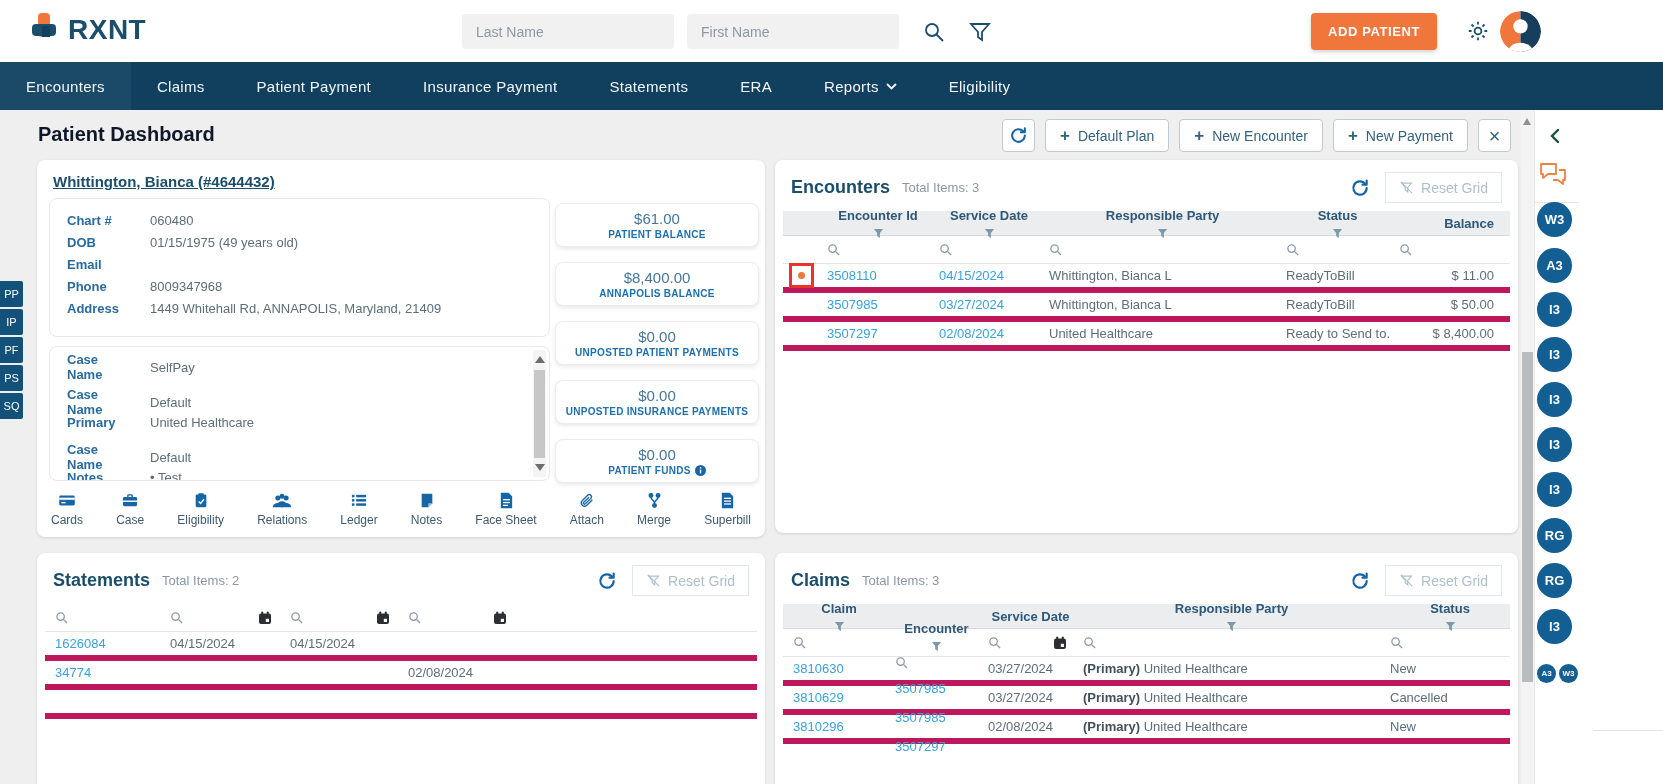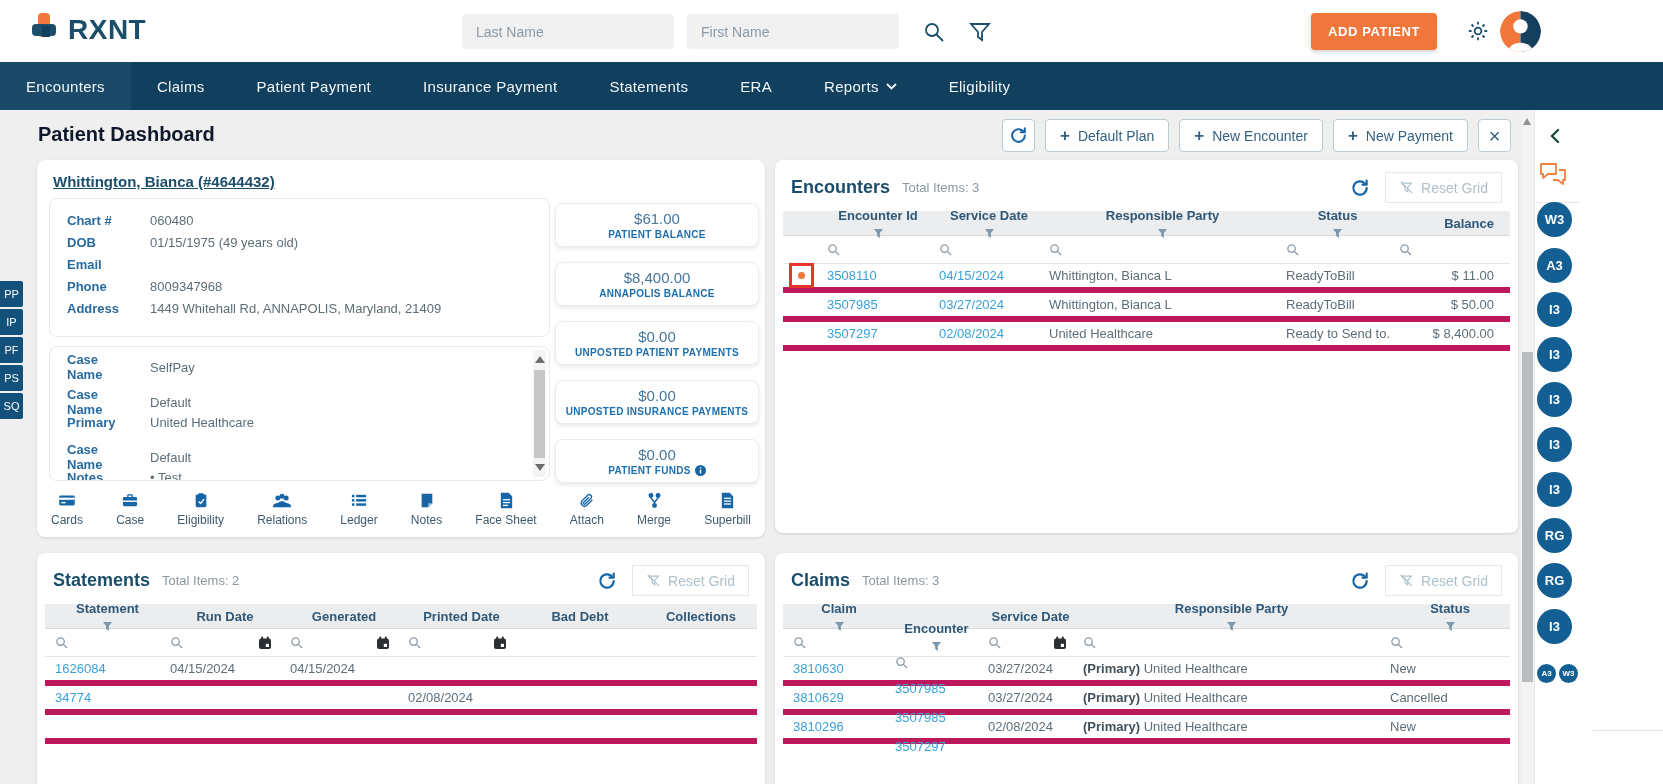--- a/index.html
+++ b/index.html
@@ -562,35 +562,20 @@
         <span>
             <svg width="15" height="15" viewBox="0 0 24 24" fill="none" stroke="#aec0cb" stroke-width="1.8">
               <path d="M4 5h16l-6 7v7l-4-3v-4z"></path>
               <line x1="3" y1="3" x2="21" y2="21"></line>
             </svg>
           </span>
         <span>Reset Grid</span>
       </button>
     </div>
     <div class="grid">
-      <div class="ghead">
-        <div class="gh s-id">
-            <span>Statement</span>
-            <span>
-              <svg width="11" height="11" viewBox="0 0 12 12">
-                <path d="M1 1h10L7.5 5.5V11L4.5 8.7V5.5z" fill="#7e98ab"></path>
-              </svg>
-            </span>
-          </div>
-        <div class="gh s-run">Run Date</div>
-        <div class="gh s-gen">Generated</div>
-        <div class="gh s-print">Printed Date</div>
-        <div class="gh s-bad">Bad Debt</div>
-        <div class="gh s-coll">Collections</div>
-      </div>
       <div class="gfilter">
         <div class="fc s-id">
             <svg width="13" height="13" viewBox="0 0 14 14" fill="none" stroke="#8d9aa5" stroke-width="1.4">
               <circle cx="6" cy="6" r="4"></circle>
               <line x1="9" y1="9" x2="13" y2="13"></line>
             </svg>
             <span></span>
           </div>
         <div class="fc s-run">
             <svg width="13" height="13" viewBox="0 0 14 14" fill="none" stroke="#8d9aa5" stroke-width="1.4">

